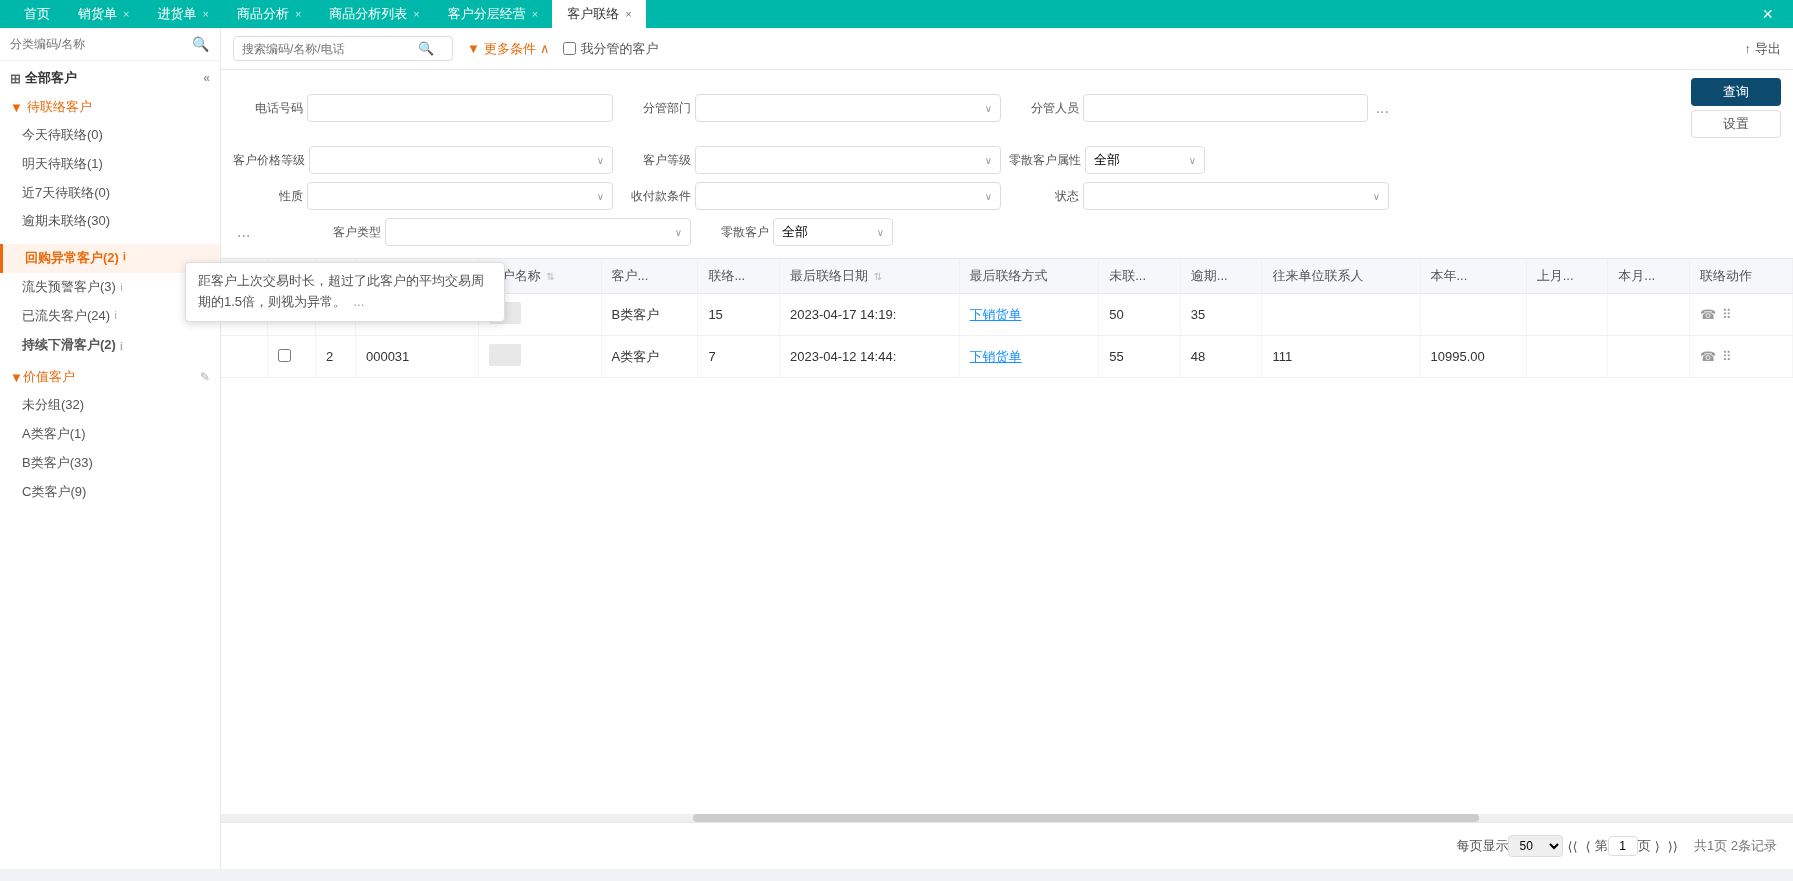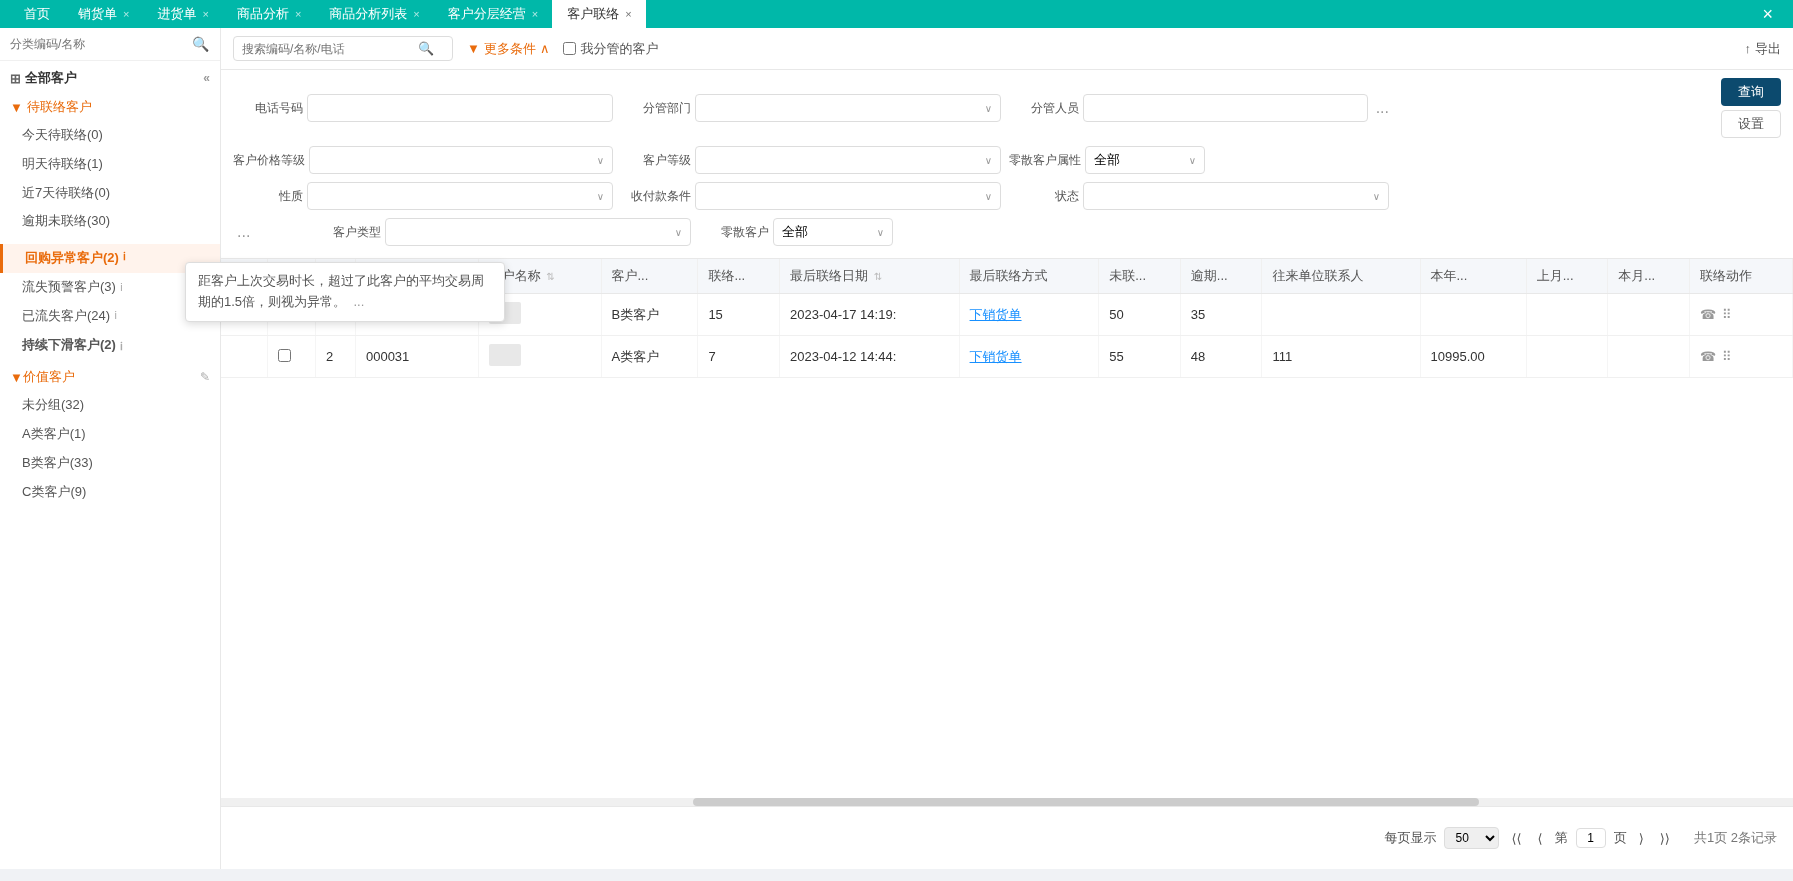--- a/index.html
+++ b/index.html
@@ -127,21 +127,21 @@
     
     .action-buttons {
       display: flex; flex-direction: column; gap: 4px; margin-left: auto;
     }
     .btn-query {
       background: #0c4a6e; color: #fff; border: none; border-radius: 4px;
       padding: 4px 16px; cursor: pointer; font-size: 13px; height: 28px;
     }
     .btn-settings {
       background: #fff; color: #555; border: 1px solid #ddd; border-radius: 4px;
-      padding: 4px 16px; cursor: pointer; font-size: 13px; height: 28px;
+      padding: 4px 31px; cursor: pointer; font-size: 13px; height: 28px;
     }
     .filter-inline-label {
       color: #555; font-size: 12px; white-space: nowrap;
     }
 
     
     .table-container {
       flex: 1; overflow: auto; background: #fff; margin: 0;
     }
     table {
@@ -163,22 +163,22 @@
     .img-placeholder {
       width: 32px; height: 22px; background: #e8e8e8; border-radius: 2px; display: inline-block;
     }
 
     
     .th-gear { color: #777; cursor: pointer; font-size: 14px; }
 
     
     .pagination {
       display: flex; align-items: center; justify-content: flex-end;
-      padding: 20px 16px; background: #fff; border-top: 1px solid #e8e8e8;
-      gap: 8px; font-size: 12px; color: #555;
+      padding: 12px 16px; background: #fff; border-top: 1px solid #e8e8e8;
+      font-size: 12px; color: #555;
     }
     .page-size-select {
       border: 1px solid #ddd; border-radius: 4px; padding: 2px 6px;
       font-size: 12px; cursor: pointer;
     }
     .page-nav { cursor: pointer; color: #555; padding: 2px 4px; }
     .page-input {
       border: 1px solid #ddd; border-radius: 4px; width: 30px;
       text-align: center; padding: 2px; font-size: 12px;
     }

